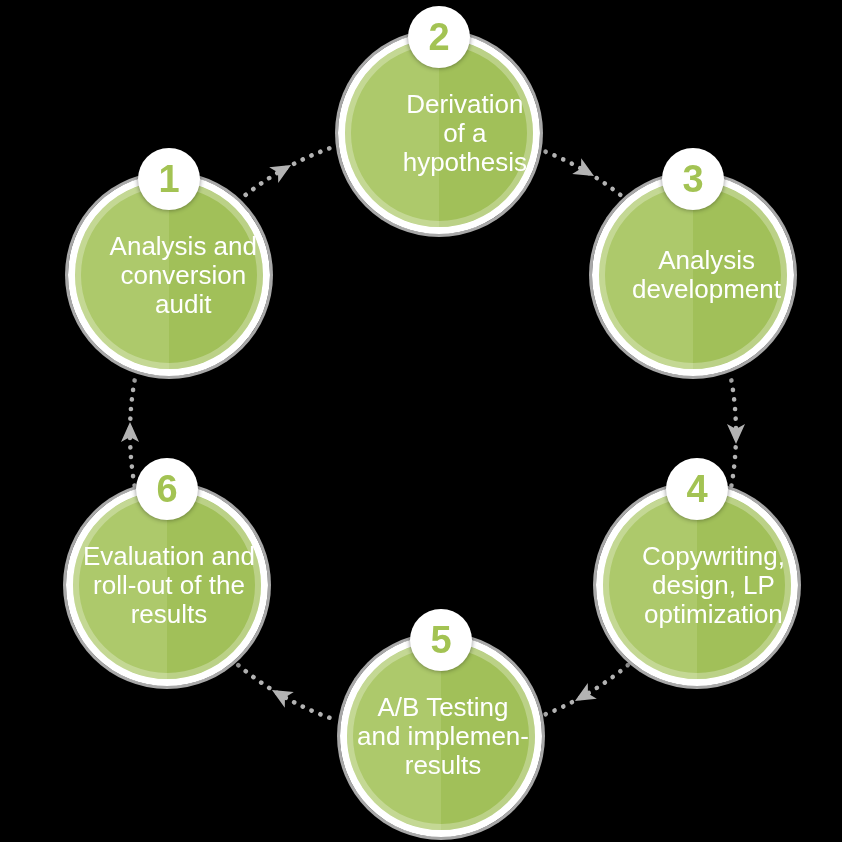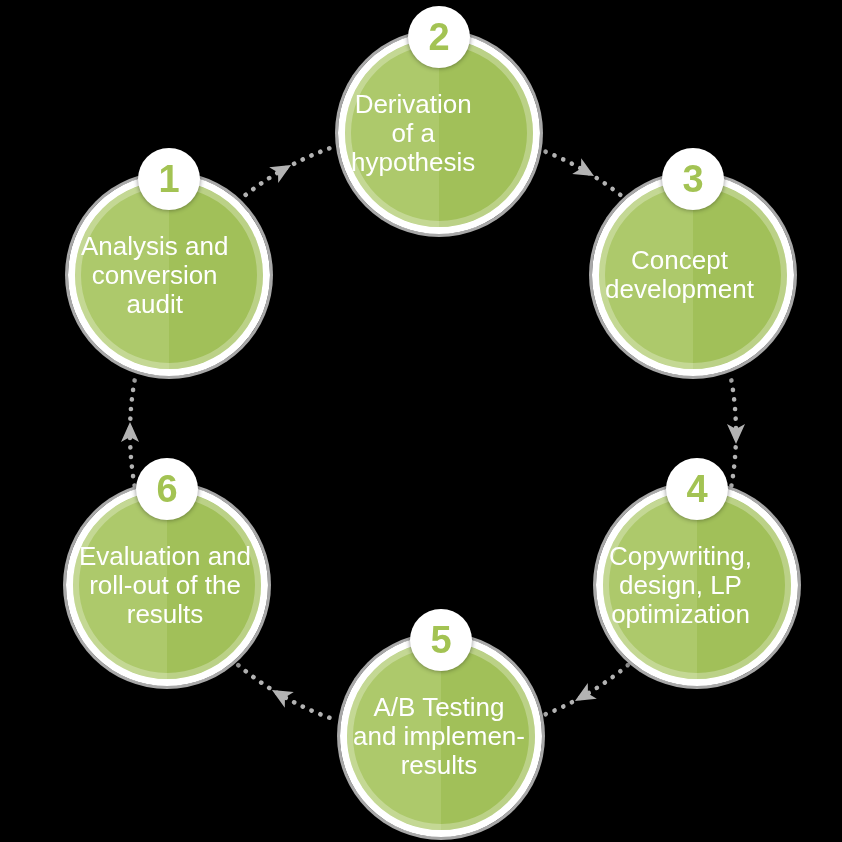--- a/index.html
+++ b/index.html
@@ -36,21 +36,21 @@
     height: 188px;
     border-radius: 50%;
     border: 7px solid #ffffff;
     background: linear-gradient(90deg, var(--green-light, #adc96b) 0 50%, var(--green-dark, #a1c059) 50% 100%);
     box-shadow:
       0 0 0 3px var(--ring-gray, #a8a8a8),
       0 6px 14px rgba(0,0,0,0.55),
       inset 0 0 0 6px rgba(255,255,255,0.28);
     display: flex;
     align-items: center;
-    justify-content: flex-start;
+    justify-content: flex-end;
     text-align: center;
   }
   .label {
     color: #ffffff;
     font-size: 26px;
     line-height: 29px;
     white-space: pre-line;
     padding: 0 6px;
   }
   .badge {
@@ -118,21 +118,21 @@
 of a
 hypothesis</div>
     </div>
     <div class="badge">
       <span>2</span>
     </div>
   </div>
 
   <div class="step step3">
     <div class="circle">
-      <div class="label">Concept
+      <div class="label">Analysis
 development</div>
     </div>
     <div class="badge">
       <span>3</span>
     </div>
   </div>
 
   <div class="step step4">
     <div class="circle">
       <div class="label">Copywriting,

